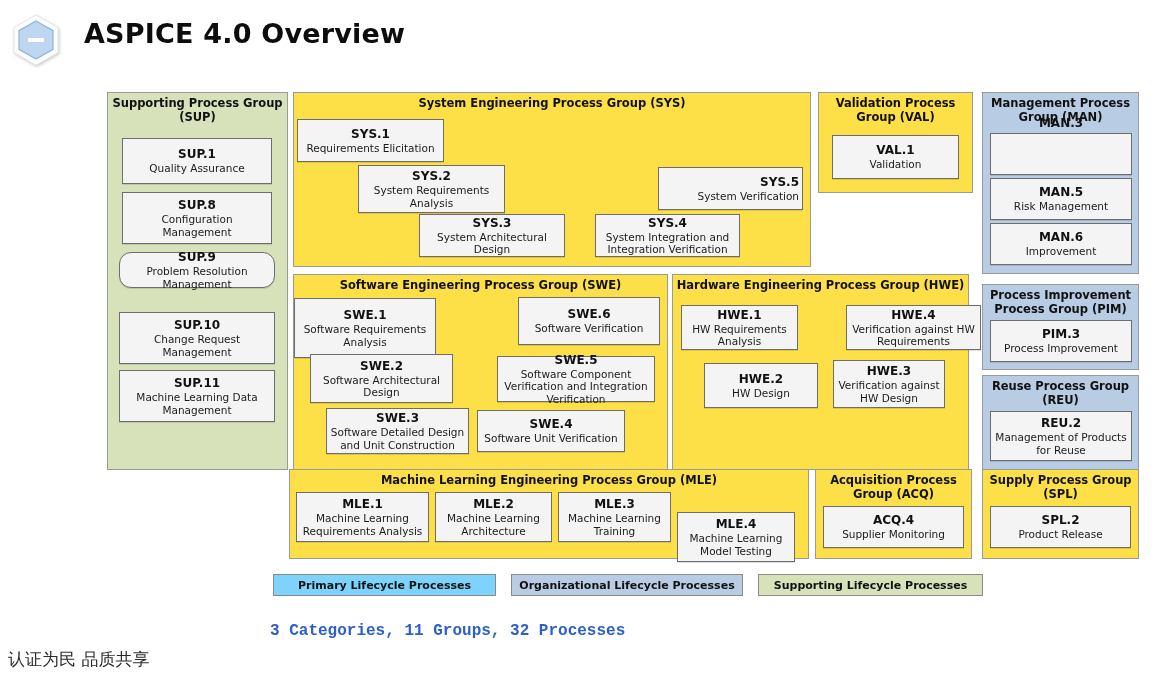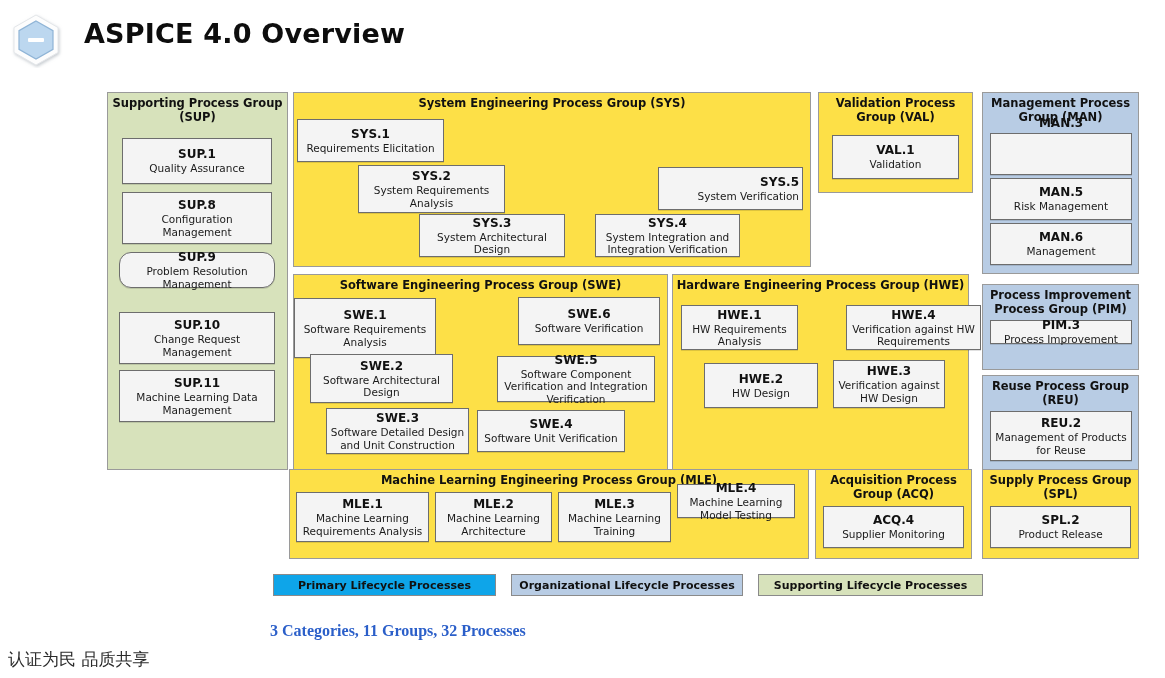--- a/index.html
+++ b/index.html
@@ -62,28 +62,28 @@
 
   
   .legend-item{
     position:absolute;box-sizing:border-box;
     border:1px solid #8a8a8a;
     display:flex;align-items:center;justify-content:center;
     font-size:11px;font-weight:bold;color:#111;
     font-family:"DejaVu Sans","Liberation Sans",sans-serif;
     height:22px;
   }
-  .legend-item.primary{background:#0ea5e9;}
+  .legend-item.primary{background:#7dd3fc;}
   .legend-item.org{background:#b8cce4;}
   .legend-item.support{background:#d7e2bb;}
 
   #caption{
     position:absolute;left:270px;top:622px;
     font-size:16px;font-weight:bold;color:#2b5fc9;
-    font-family:Liberation Serif, serif;
+    font-family:Liberation Mono, monospace;
   }
   #footer-text{
     position:absolute;left:8px;top:648px;
     font-size:17px;color:#2b2b2b;
     font-family:"DejaVu Sans","Liberation Sans",sans-serif;
   }
 </style>
 </head>
 <body>
 
@@ -165,21 +165,21 @@
 <div class="proc" style="left:990px;top:133px;width:142px;height:42px;gap:48px;">
   <span class="pid">MAN.3</span>
   <span class="pname">Project Management</span>
 </div>
 <div class="proc" style="left:990px;top:178px;width:142px;height:42px;">
   <span class="pid">MAN.5</span>
   <span class="pname">Risk Management</span>
 </div>
 <div class="proc" style="left:990px;top:223px;width:142px;height:42px;">
   <span class="pid">MAN.6</span>
-  <span class="pname">Management</span>
+  <span class="pname">Improvement</span>
 </div>
 
 <div class="group primary abs" style="left:293px;top:274px;width:375px;height:196px;">
   <div class="group-title">Software Engineering Process Group (SWE)</div>
 </div>
 <div class="proc" style="left:294px;top:298px;width:142px;height:60px;">
   <span class="pid">SWE.1</span>
   <span class="pname">Software Requirements Analysis</span>
 </div>
 <div class="proc" style="left:310px;top:354px;width:143px;height:49px;">
@@ -219,21 +219,21 @@
   <span class="pname">Verification against HW Design</span>
 </div>
 <div class="proc" style="left:846px;top:305px;width:135px;height:45px;">
   <span class="pid">HWE.4</span>
   <span class="pname">Verification against HW Requirements</span>
 </div>
 
 <div class="group org abs" style="left:982px;top:284px;width:157px;height:86px;">
   <div class="group-title">Process Improvement Process Group (PIM)</div>
 </div>
-<div class="proc" style="left:990px;top:320px;width:142px;height:24px;">
+<div class="proc" style="left:990px;top:320px;width:142px;height:42px;">
   <span class="pid">PIM.3</span>
   <span class="pname">Process Improvement</span>
 </div>
 
 <div class="group org abs" style="left:982px;top:375px;width:157px;height:95px;">
   <div class="group-title">Reuse Process Group (REU)</div>
 </div>
 <div class="proc" style="left:990px;top:411px;width:142px;height:50px;">
   <span class="pid">REU.2</span>
   <span class="pname">Management of Products for Reuse</span>
@@ -247,21 +247,21 @@
   <span class="pname">Machine Learning Requirements Analysis</span>
 </div>
 <div class="proc" style="left:435px;top:492px;width:117px;height:50px;">
   <span class="pid">MLE.2</span>
   <span class="pname">Machine Learning Architecture</span>
 </div>
 <div class="proc" style="left:558px;top:492px;width:113px;height:50px;">
   <span class="pid">MLE.3</span>
   <span class="pname">Machine Learning Training</span>
 </div>
-<div class="proc" style="left:677px;top:484px;width:118px;height:34px;">
+<div class="proc" style="left:677px;top:512px;width:118px;height:50px;">
   <span class="pid">MLE.4</span>
   <span class="pname">Machine Learning Model Testing</span>
 </div>
 
 <div class="group primary abs" style="left:815px;top:469px;width:157px;height:90px;">
   <div class="group-title">Acquisition Process Group (ACQ)</div>
 </div>
 <div class="proc" style="left:823px;top:506px;width:141px;height:42px;">
   <span class="pid">ACQ.4</span>
   <span class="pname">Supplier Monitoring</span>

